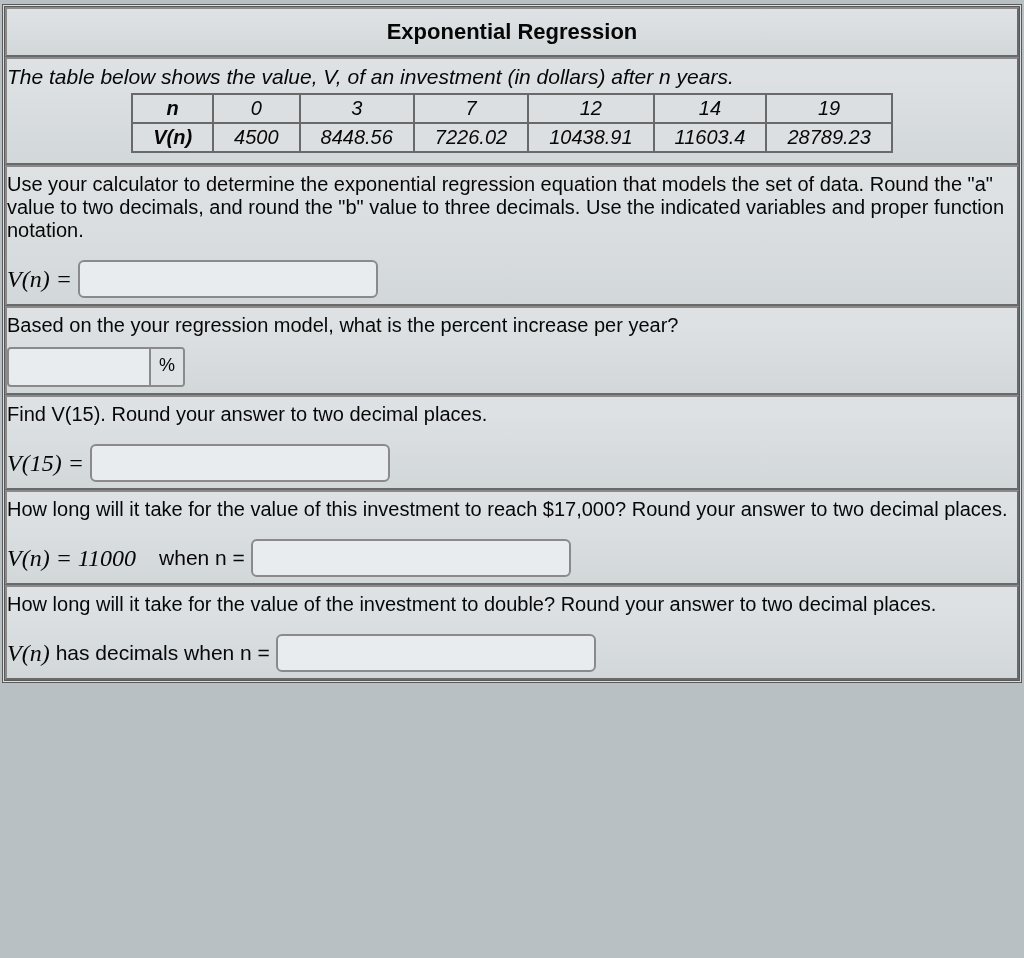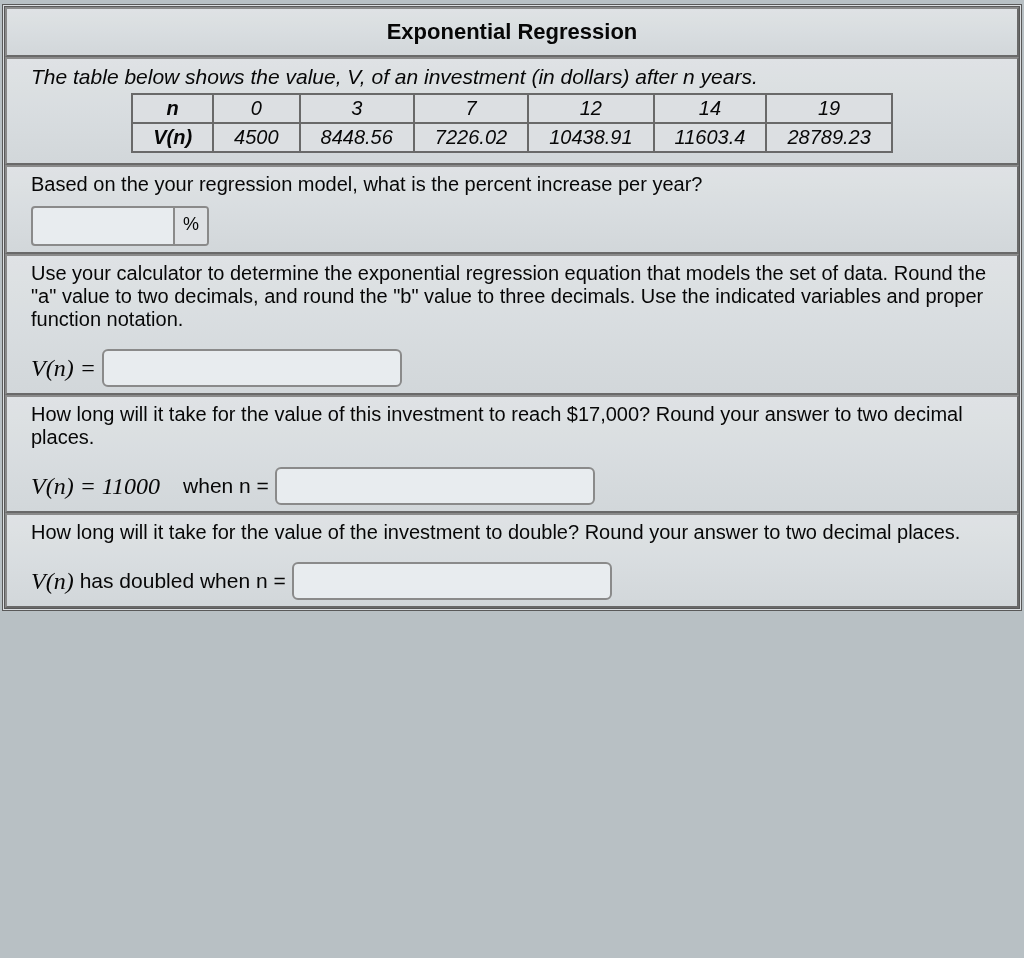--- a/index.html
+++ b/index.html
@@ -15,21 +15,21 @@
   .sheet {
     background: #dcdfe3;
     border: 3px double #555;
     margin: 4px 2px;
     filter: contrast(0.95) brightness(1.02);
   }
   .cell {
     border: 2px solid #666;
     border-top-color:#888;
     border-left-color:#888;
-    padding: 6px 24px;
+    padding: 6px 0;
     background: linear-gradient(180deg,#dfe3e6 0%, #d2d7da 100%);
   }
   .title {
     text-align: center;
     font-weight: bold;
     font-size: 22px;
     padding: 10px;
   }
   .intro {
     font-style: italic;
@@ -113,47 +113,54 @@
         <td>7226.02</td>
         <td>10438.91</td>
         <td>11603.4</td>
         <td>28789.23</td>
       </tr>
     </tbody>
       </table>
   </div>
 
   <div class="cell">
+    <div>Use your calculator to determine the exponential regression equation that models the set of data. Round the "a" value to two decimals, and round the "b" value to three decimals. Use the indicated variables and proper function notation.</div>
+    <div class="eqline">
+      <span class="mathvar">V(n) =</span>
+      <input class="blank w-wide" style="">
+    </div>
+  </div>
+
+  <div class="cell">
     <div>Based on the your regression model, what is the percent increase per year?</div>
     <div class="pctbox">
       <input style="">
       <span class="unit">%</span>
     </div>
   </div>
 
   <div class="cell">
-    <div>Use your calculator to determine the exponential regression equation that models the set of data. Round the "a" value to two decimals, and round the "b" value to three decimals. Use the indicated variables and proper function notation.</div>
+    <div>Find V(15). Round your answer to two decimal places.</div>
     <div class="eqline">
-      <span class="mathvar">V(n) =</span>
+      <span class="mathvar">V(15) =</span>
       <input class="blank w-wide" style="">
     </div>
   </div>
-
 
   <div class="cell">
     <div>How long will it take for the value of this investment to reach $17,000? Round your answer to two decimal places.</div>
     <div class="eqline">
       <span class="mathvar">V(n) = 11000</span>
       <span style="font-size:21px;margin-left:17px;"> when n =</span>
       <input class="blank w-mid" style="">
     </div>
   </div>
 
   <div class="cell">
     <div>How long will it take for the value of the investment to double? Round your answer to two decimal places.</div>
     <div class="eqline">
       <span class="mathvar">V(n)</span>
-      <span style="font-size:21px;"> has doubled when n =</span>
+      <span style="font-size:21px;"> has decimals when n =</span>
       <input class="blank w-mid" style="">
     </div>
   </div>
 
 </div>
 
 </body></html>

